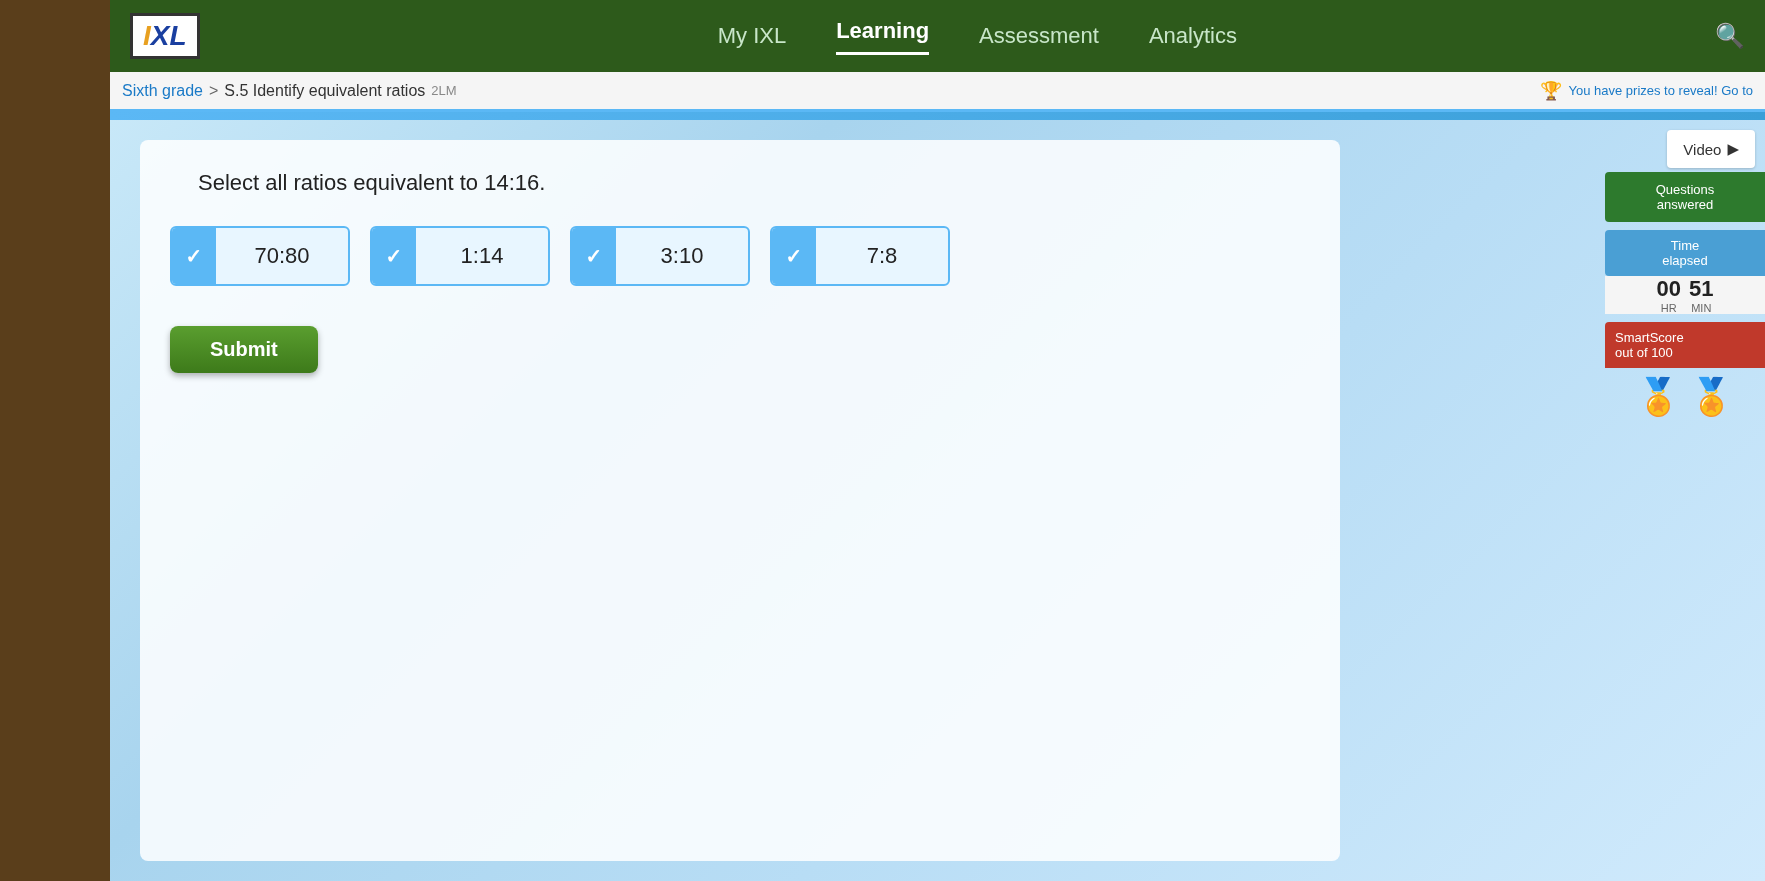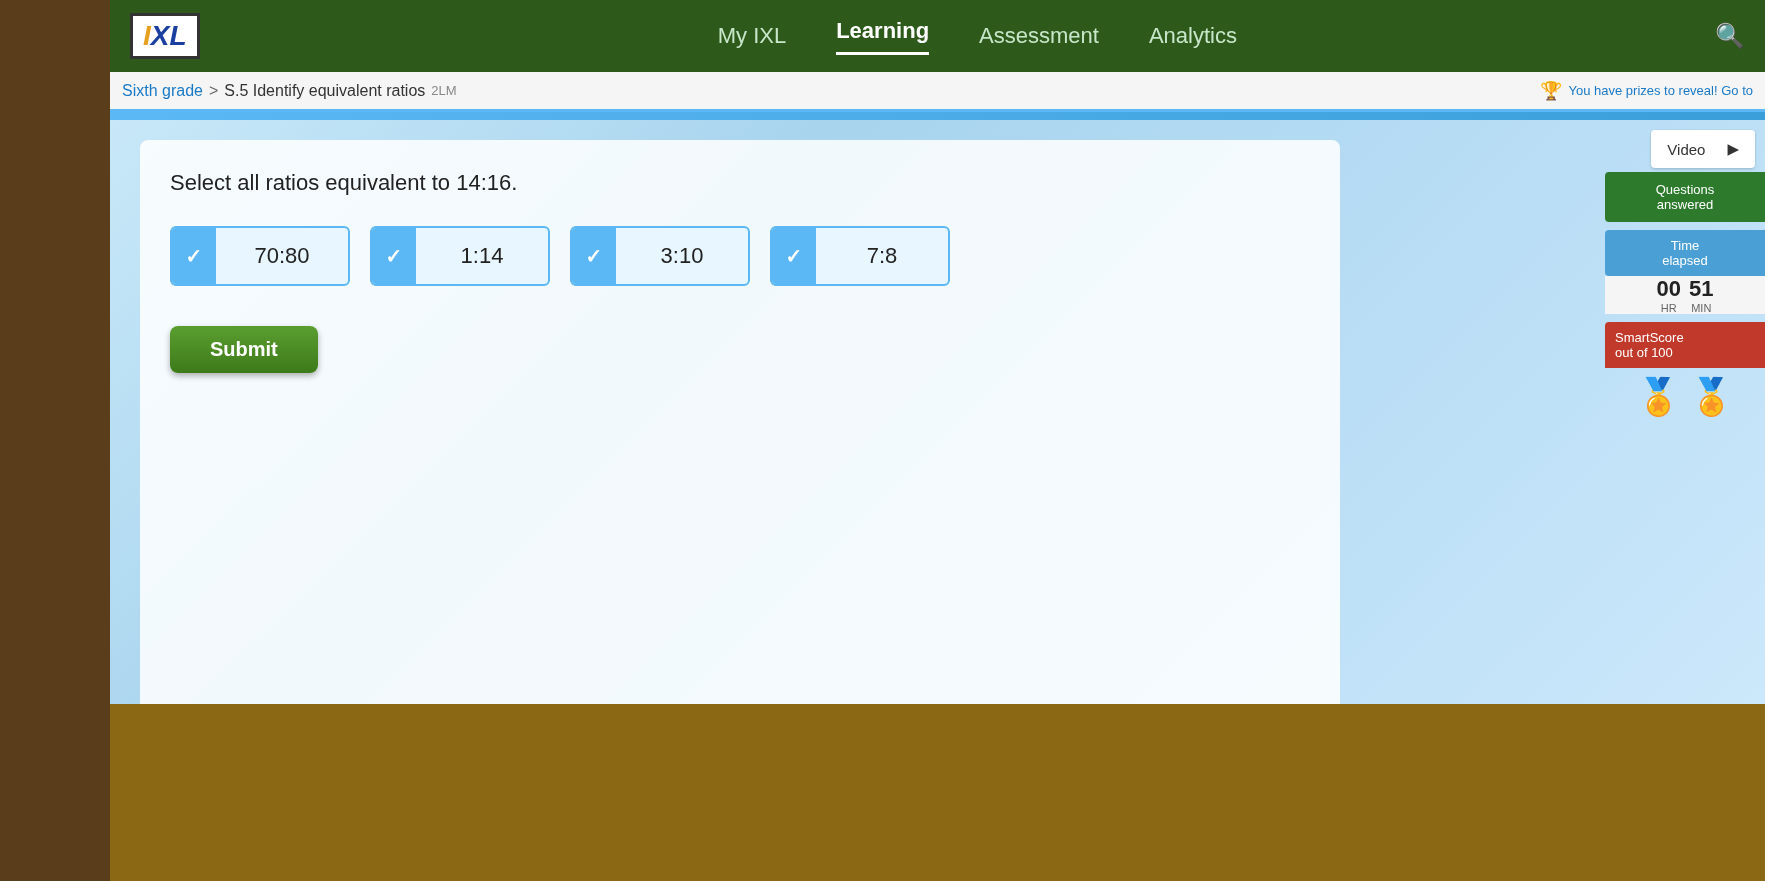--- a/index.html
+++ b/index.html
@@ -10,21 +10,21 @@
       font-family: Arial, sans-serif;
       background: #8B6914;
     }
 
     
     .app-container {
       position: absolute;
       top: 0;
       left: 110px;
       width: 1655px;
-      height: 704px;
+      height: 881px;
       background: #fff;
       overflow: hidden;
     }
 
     
     .navbar {
       width: 100%;
       height: 72px;
       background: #2d5a1b;
       display: flex;
@@ -154,20 +154,21 @@
       width: 1200px;
       min-height: 500px;
       position: relative;
     }
 
     .question-text {
       font-size: 22px;
       color: #222;
       margin-bottom: 30px;
       font-weight: 400;
+      margin-left: 28px;
     }
 
     
     .choices-row {
       display: flex;
       gap: 20px;
       margin-bottom: 40px;
     }
 
     .choice-box {
@@ -230,21 +231,21 @@
 
     .video-btn {
       background: #fff;
       border: none;
       padding: 10px 16px;
       font-size: 15px;
       color: #333;
       cursor: pointer;
       display: flex;
       align-items: center;
-      gap: 22px;
+      gap: 6px;
       margin: 10px 10px 0 0;
       align-self: flex-end;
       border-radius: 4px;
       box-shadow: 0 1px 3px rgba(0,0,0,0.2);
     }
 
     .questions-answered-panel {
       background: #2d7a2d;
       color: #fff;
       padding: 10px 12px;

